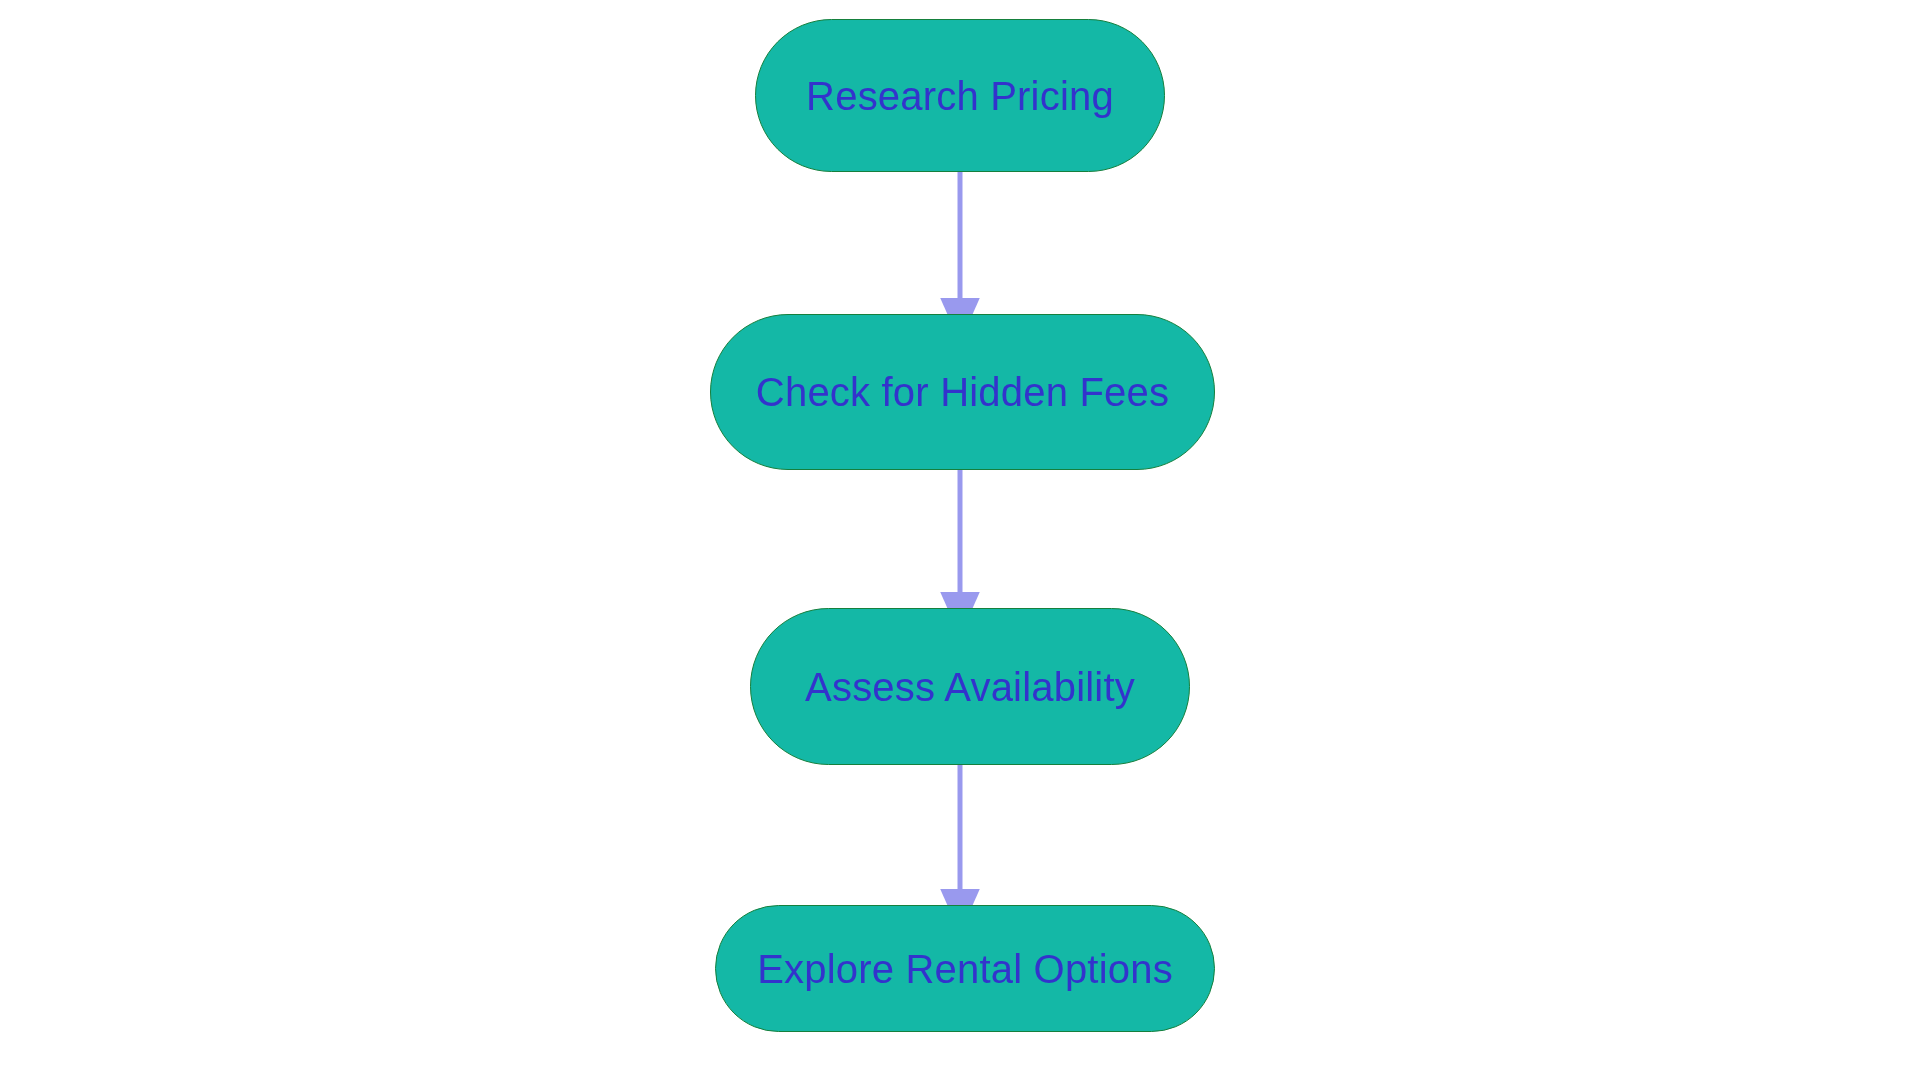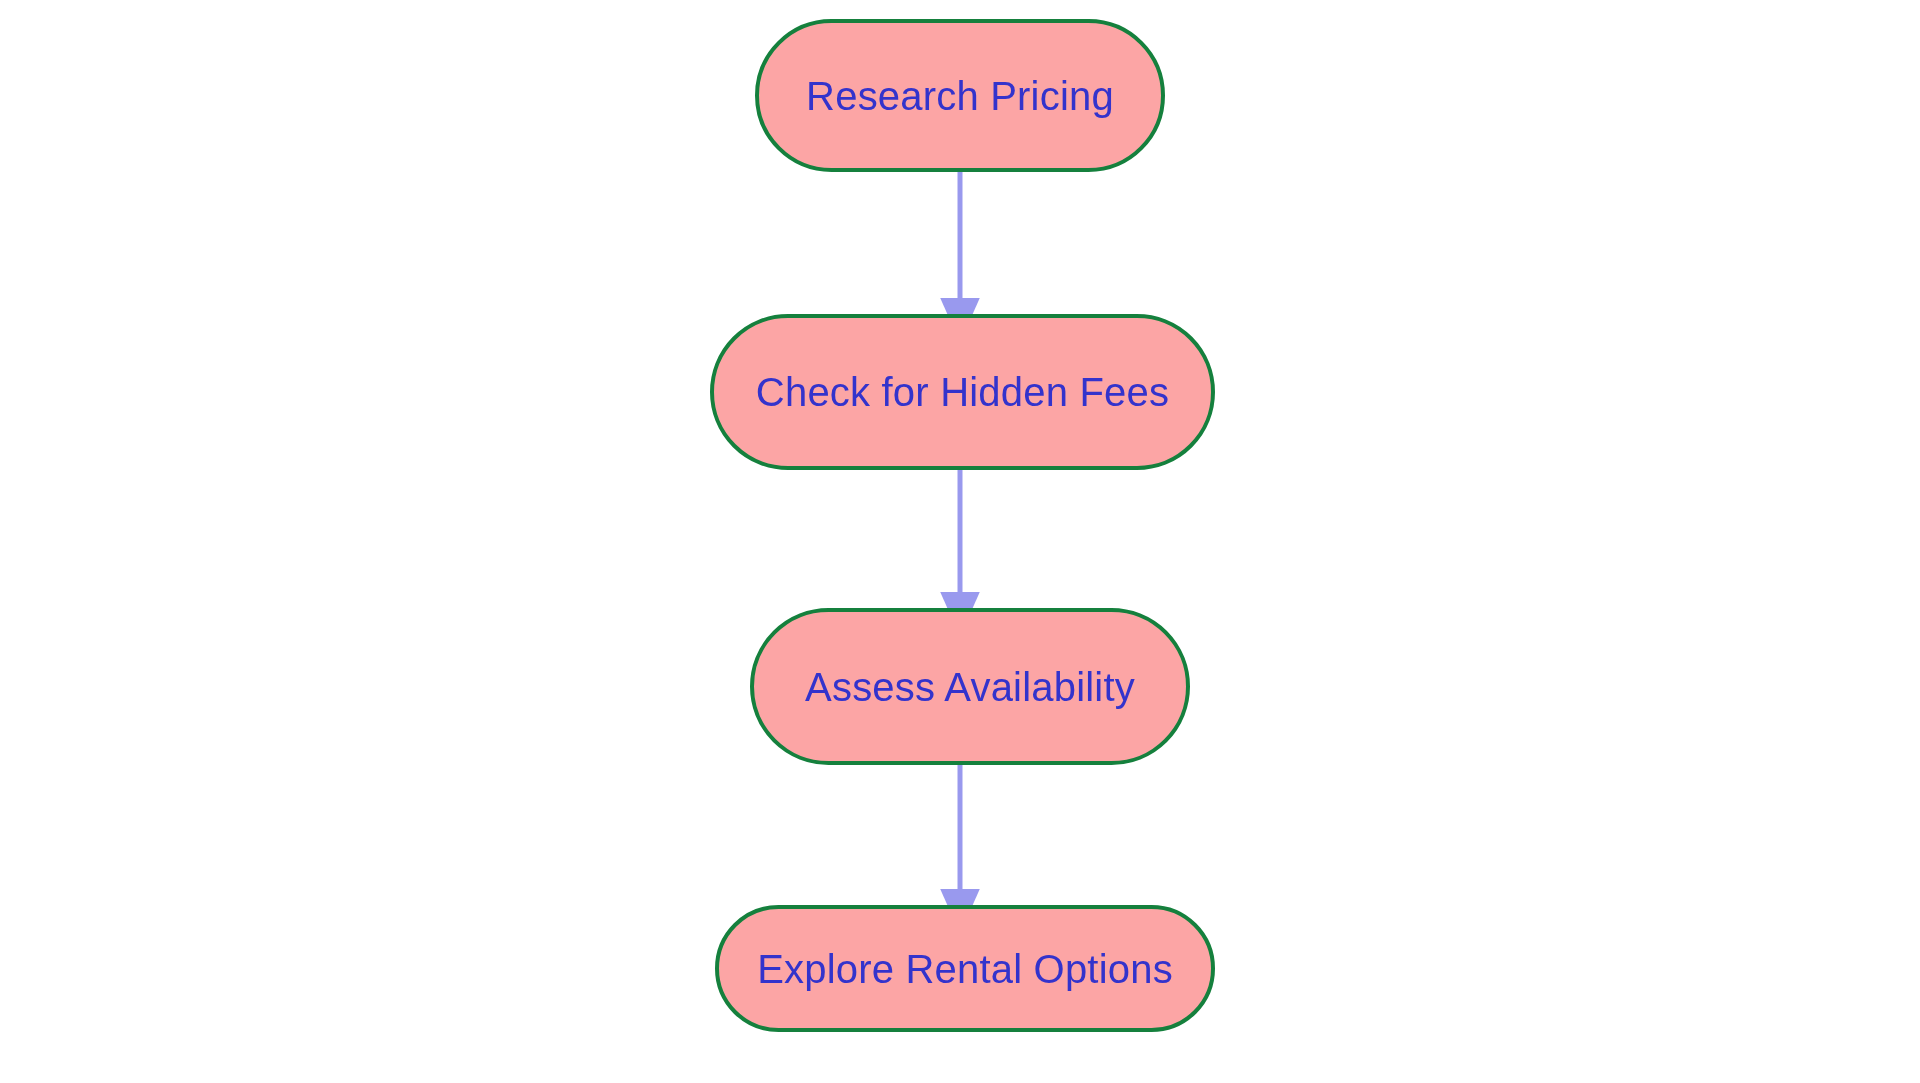--- a/index.html
+++ b/index.html
@@ -24,22 +24,22 @@
     top: 0;
     width: 1920px;
     height: 1083px;
   }
   .node-shape {
     position: absolute;
     box-sizing: border-box;
     display: flex;
     align-items: center;
     justify-content: center;
-    background: #fca5a5;
-    border: 4px solid #15803d;
+    background: #14b8a6;
+    border: 1px solid #15803d;
     border-radius: 999px;
   }
   .node-label {
     color: #3333cc;
     font-family: "Liberation Sans", sans-serif;
     font-size: 40px;
     font-weight: 400;
     letter-spacing: 0.2px;
     line-height: 1;
     white-space: nowrap;

